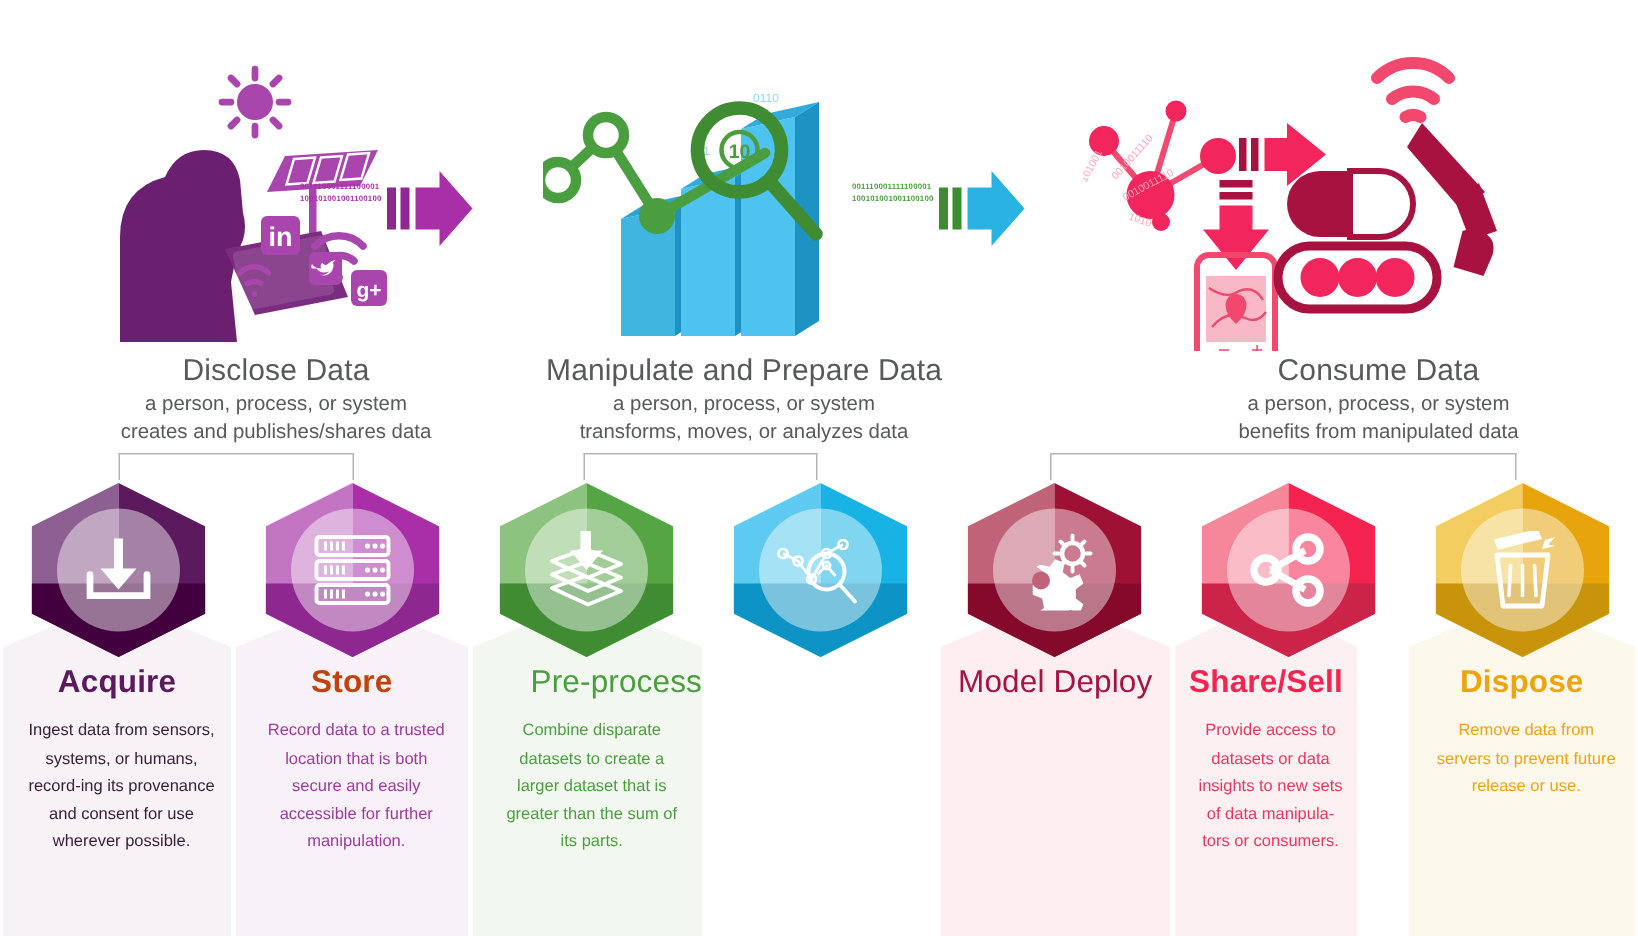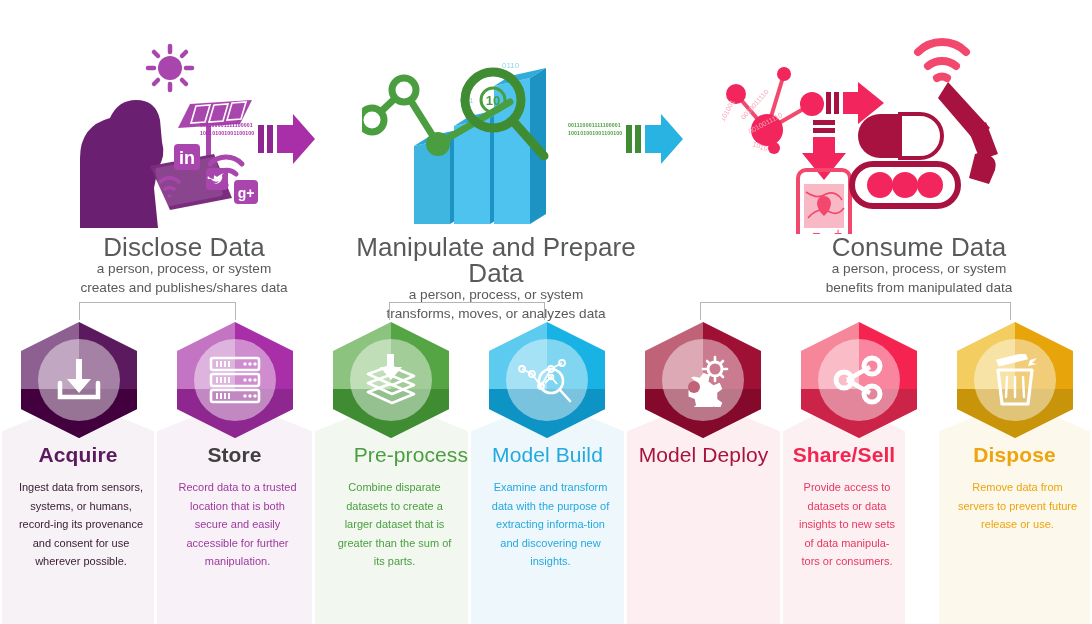--- a/index.html
+++ b/index.html
@@ -7,21 +7,21 @@
     width: 1092px; height: 624px;
     background: #ffffff;
     font-family: "Liberation Sans", sans-serif;
     overflow: hidden;
   }
   #stage { position: relative; width: 1092px; height: 624px; }
 
   
   .group-head { position: absolute; text-align: center; }
   .group-title {
-    font-size: 26px; color: #58595b; font-weight: 400;
+    font-size: 20px; color: #58595b; font-weight: 400;
     letter-spacing: .1px; line-height: 26px;
   }
   .group-sub {
     font-size: 13.6px; color: #58595b; line-height: 18.5px;
     font-weight: 400;
   }
 
   
   .bracket { position: absolute; border: 1px solid #b5b5b7; border-bottom: none; height: 18px; }
 
@@ -247,33 +247,29 @@
     <div class="group-sub">benefits from manipulated data</div>
   </div>
   <div class="bracket" style="left:700px;top:302px;width:311px;"></div>
 
   <div class="card" style="left:2px;width:152px;background:#f7f2f6;">
     <div class="card-title" style="color:#5b1a5e;font-weight:700;">Acquire</div>
     <div class="card-body" style="color:#3b2038;">Ingest data from sensors, systems, or humans, record-ing its provenance and consent for use wherever possible.</div>
   </div>
 
   <div class="card" style="left:157px;width:155px;background:#f9f1f8;">
-    <div class="card-title" style="color:#404040;font-weight:700;">Store</div>
+    <div class="card-title" style="color:#c2410c;font-weight:700;">Store</div>
     <div class="card-body" style="color:#9c3a9e;">Record data to a trusted location that is both secure and easily accessible for further manipulation.</div>
   </div>
 
   <div class="card" style="left:315px;width:153px;background:#f2f8f0;">
     <div class="card-title" style="color:#4a9e3f;font-weight:400;text-align:right;">Pre-process</div>
     <div class="card-body" style="color:#4a9e3f;">Combine disparate datasets to create a larger dataset that is greater than the sum of its parts.</div>
   </div>
 
-  <div class="card" style="left:471px;width:153px;background:#eef8fc;">
-    <div class="card-title" style="color:#23a8df;font-weight:400;">Model Build</div>
-    <div class="card-body" style="color:#23a8df;">Examine and transform data with the purpose of extracting informa-tion and discovering new insights.</div>
-  </div>
 
   <div class="card" style="left:627px;width:153px;background:#fdeef1;">
     <div class="card-title" style="color:#a81240;font-weight:400;">Model Deploy</div>
   </div>
 
   <div class="card" style="left:783px;width:122px;background:#fdf0f3;">
     <div class="card-title" style="color:#f4244f;font-weight:700;">Share/Sell</div>
     <div class="card-body" style="color:#e8375f;">Provide access to datasets or data insights to new sets of data manipula-tors or consumers.</div>
   </div>
 

